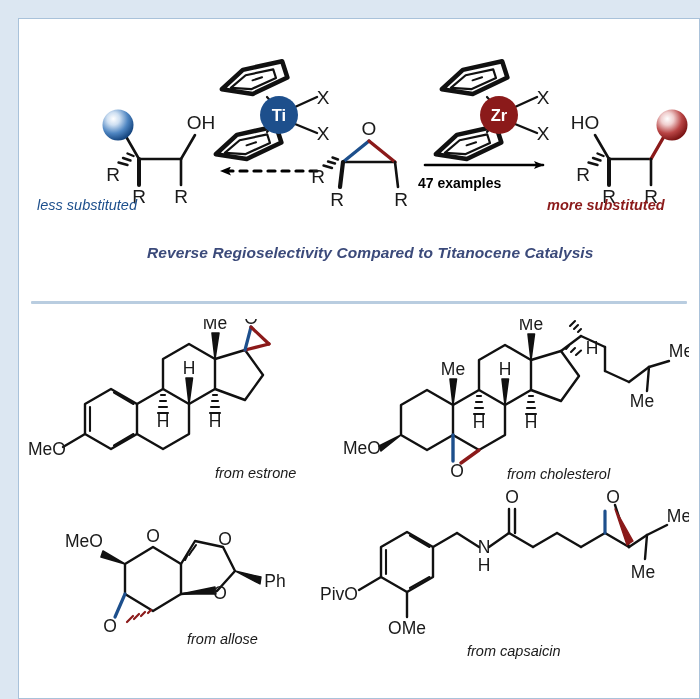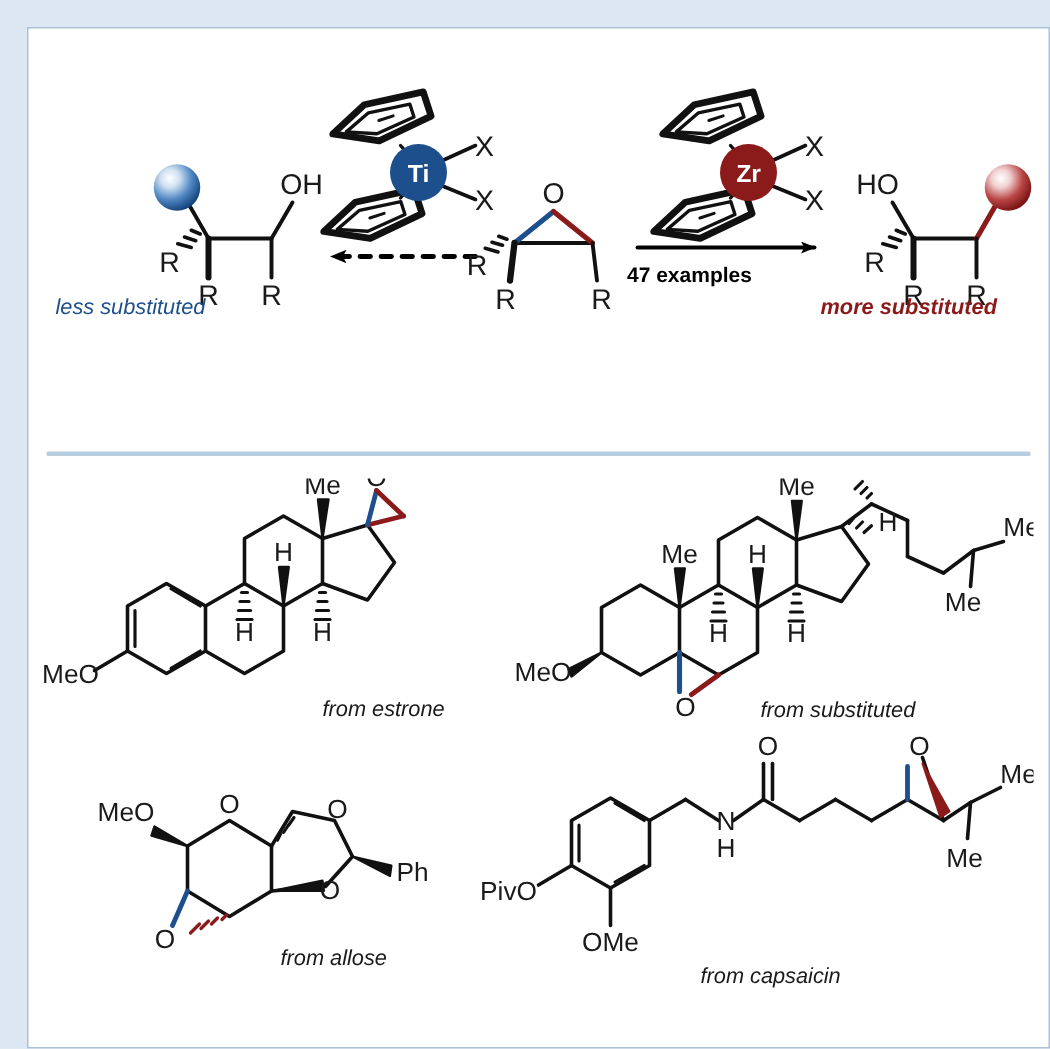--- a/index.html
+++ b/index.html
@@ -205,20 +205,21 @@
         </g>
         <g font-family="Liberation Sans, sans-serif" font-size="16.5" font-weight="bold" fill="#ffffff" text-anchor="middle">
           <text x="250" y="92">Ti</text>
           <text x="470" y="92">Zr</text>
         </g>
       </svg>
 
       <span class="lbl sub-blue" style="left:8px;top:168px;">less substituted</span>
       <span class="lbl sub-red" style="left:498px;top:168px;margin-left:20px;">more substituted</span>
       <span class="lbl examples" style="left:389px;top:146px;">47 examples</span>
+      <span class="lbl tagline" style="left:118px;top:215px;">Reverse Regioselectivity Compared to Titanocene Catalysis</span>
 
       <div class="divider" style="left:2px;top:272px;width:656px;"></div>
 
       <svg class="svg-layer" style="top:290px;" width="660" height="360" viewBox="0 0 660 360">
         <g stroke="#111" stroke-width="2.4" fill="none" stroke-linecap="round" stroke-linejoin="round">
 
           <g>
 
             <path d="M 56,115 L 56,85 L 82,70 L 108,85 L 108,115 L 82,130 Z"></path>
 
@@ -411,19 +412,19 @@
           <text x="455" y="234">N</text>
           <text x="455" y="252">H</text>
           <text x="483" y="184">O</text>
           <text x="584" y="184">O</text>
           <text x="650" y="203">Me</text>
           <text x="614" y="259">Me</text>
         </g>
       </svg>
 
       <span class="lbl caption" style="left:186px;top:436px;">from estrone</span>
-      <span class="lbl caption" style="left:478px;top:437px;">from substituted</span>
+      <span class="lbl caption" style="left:478px;top:437px;">from cholesterol</span>
       <span class="lbl caption" style="left:158px;top:602px;">from allose</span>
       <span class="lbl caption" style="left:438px;top:614px;">from capsaicin</span>
 
     </div>
   </div>
 </div>
 
 </body></html>

